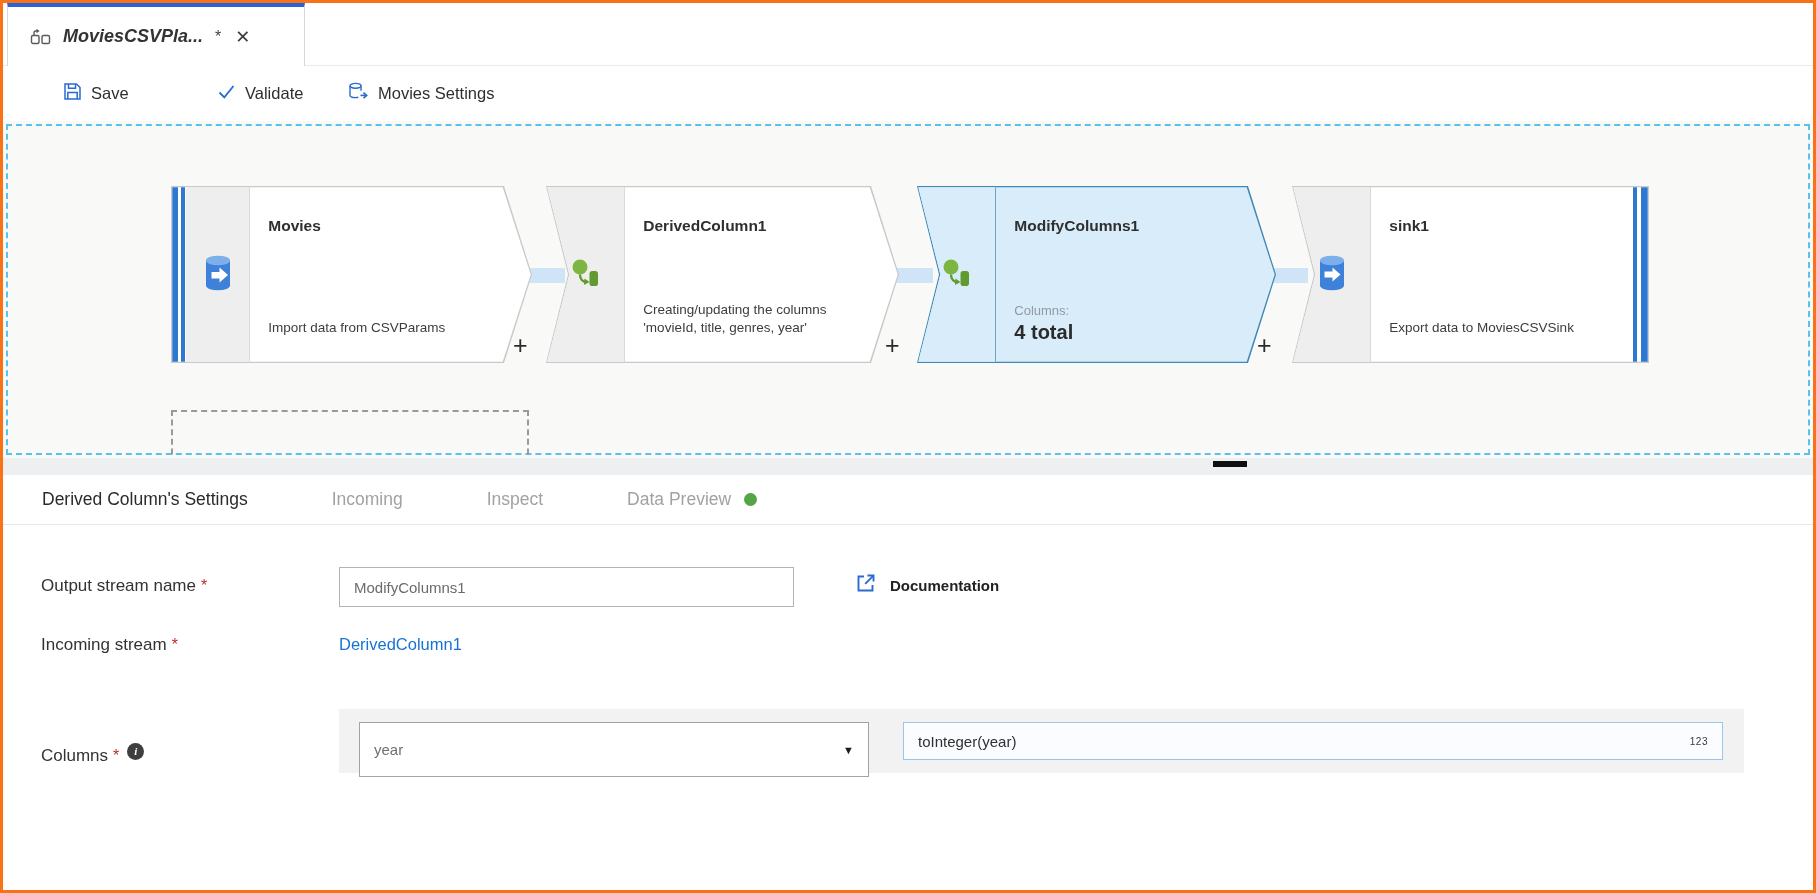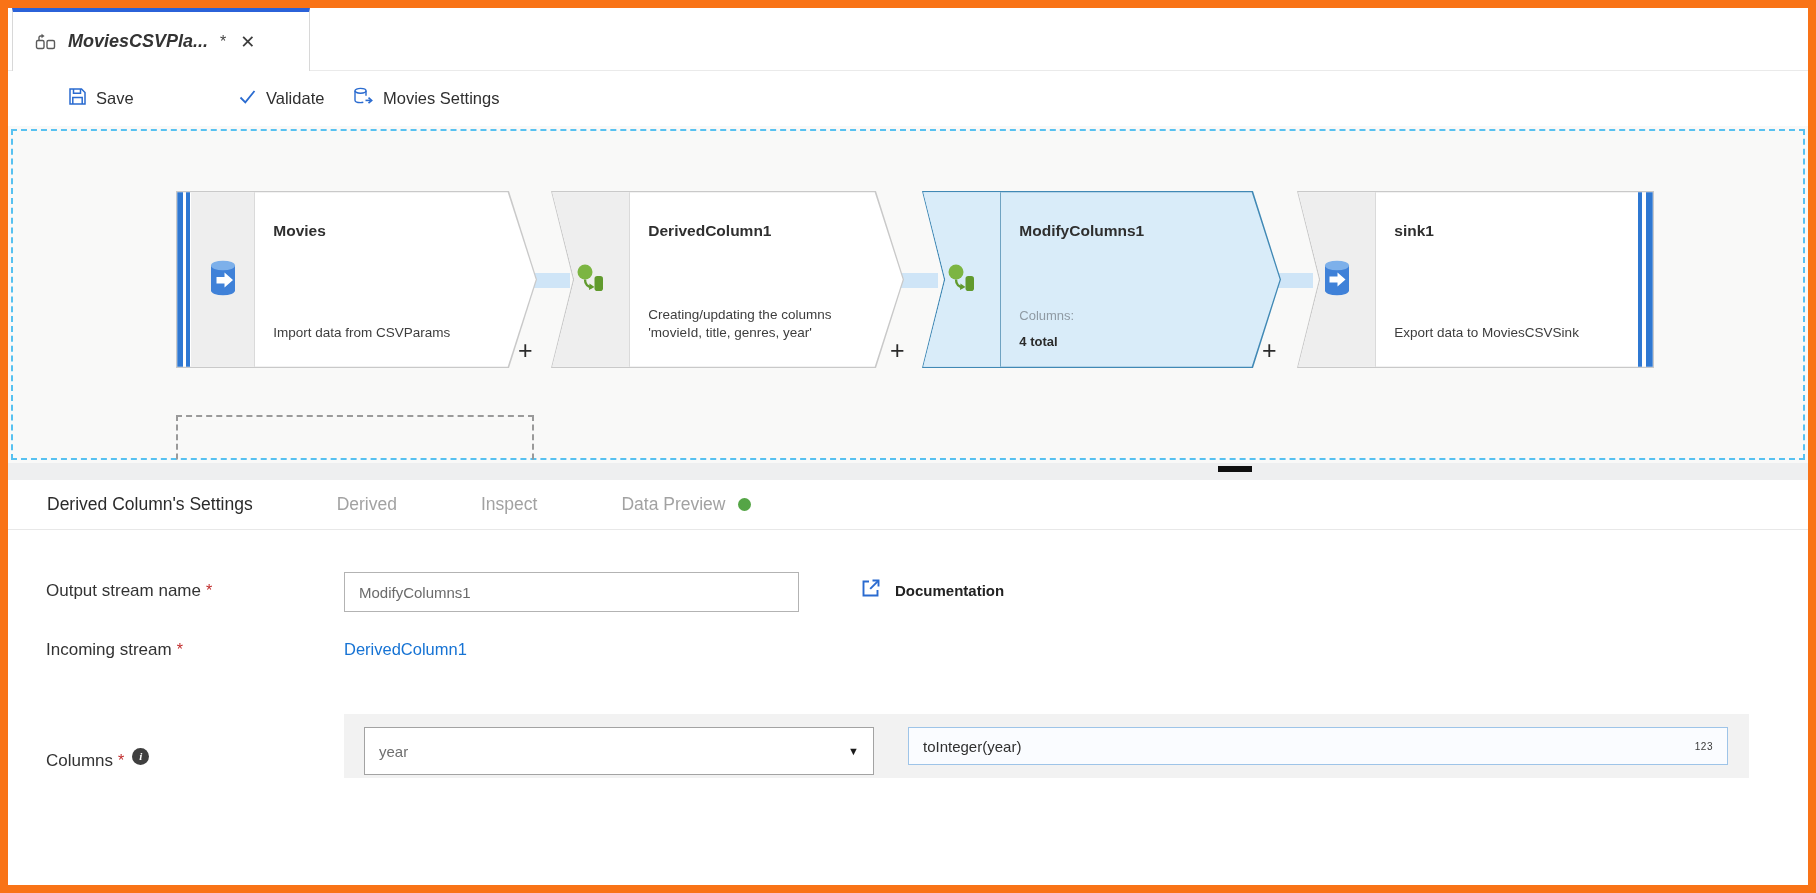--- a/index.html
+++ b/index.html
@@ -1,38 +1,38 @@
 <!DOCTYPE html>
 <html><head>
 <meta charset="utf-8">
 <style>
   * { box-sizing: border-box; margin: 0; padding: 0; }
   html,body { background:#fff; }
   body { font-family: "Liberation Sans", "DejaVu Sans", sans-serif; }
 
   .frame {
     position: relative; width: 1816px; height: 893px;
-    border: 8px solid #f97316; background: #eab308; overflow: hidden;
+    border: 3px solid #f97316; background: #eab308; overflow: hidden;
   }
 
   
   .tabstrip { position:absolute; top:0; left:0; right:0; height:63px; background:#fff; border-bottom:1px solid #eaeaea; }
   .tab { position:absolute; left:4px; top:0; width:298px; height:63px; background:#fff;
          border-top:4px solid #2b62d9; border-left:1px solid #d8d8d8; border-right:1px solid #d8d8d8;
          display:flex; align-items:center; padding:0 14px 0 22px; }
   .tab-icon { display:flex; margin-right:12px; }
   .tab-title { font-style:italic; font-weight:700; font-size:18px; color:#333; }
   .tab-dirty { margin-left:12px; font-size:16px; color:#444; }
   .tab-close { margin-left:14px; font-size:18px; color:#3d3d3d; cursor:pointer; font-weight:400; }
 
   
   .toolbar { position:absolute; top:63px; left:0; right:0; height:55px; background:#fff; }
   .tb-btn { position:absolute; top:0; height:55px; display:flex; align-items:center; gap:9px; cursor:pointer; }
   .tb-btn span.lbl { font-size:16.5px; color:#2f2f2f; }
-  .tb-save { left:60px; } .tb-validate { left:230px; } .tb-debug { left:345px; }
+  .tb-save { left:60px; } .tb-validate { left:214px; } .tb-debug { left:345px; }
 
   
   .canvas { position:absolute; top:118px; left:0; right:0; height:337px; background:#f9f9f8; overflow:hidden; }
   .canvas-border { position:absolute; inset:3px; border:2px dashed #57c1f0; pointer-events:none; }
 
   .connector { position:absolute; height:15px; top:147px; background:#cfe5f7; z-index:0; }
   .conn1 { left:500px; width:62px; } .conn2 { left:868px; width:62px; } .conn3 { left:1243px; width:62px; }
 
   .node { position:absolute; top:65px; height:177px; z-index:1; }
   .node .clip-outer { position:absolute; inset:0; background:#c9c9c9; }
@@ -46,21 +46,21 @@
   .node-src .icon-strip { left:14px; width:64px; }
   .src-bar { position:absolute; top:0; bottom:0; background:#2f78d2; z-index:2; }
   .bar-l1 { left:0; width:6px; } .bar-l2 { left:9px; width:4px; }
   .bar-r1 { right:11px; width:4px; } .bar-r2 { right:0; width:7px; }
 
   .node-body { position:absolute; left:78px; right:28px; top:0; bottom:0; }
   .node-sink .node-body { right:16px; }
   .node-title { position:absolute; top:30px; left:18px; font-size:15.5px; font-weight:700; color:#2f2f2f; }
   .node-desc  { position:absolute; bottom:24px; left:18px; right:2px; font-size:13.5px; color:#3d3d3d; line-height:1.35; }
   .node-sub-label { position:absolute; bottom:44px; left:18px; font-size:13px; color:#8f9aa3; }
-  .node-sub-value { position:absolute; bottom:18px; left:18px; font-size:13px; font-weight:700; color:#2b2b2b; }
+  .node-sub-value { position:absolute; bottom:18px; left:18px; font-size:20px; font-weight:700; color:#2b2b2b; }
 
   .node-selected .clip-outer { background:#4189b5; }
   .node-selected .clip-inner { background:#d9ecf9; }
   .node-selected .icon-strip { background:#d9ecf9; border-right:1px solid #6fa3c2; }
 
   .node-plus { position:absolute; z-index:3; font-size:25px; font-weight:400; color:#2b2b2b; line-height:1; cursor:pointer; }
   .plus1 { left:510px; top:212px; } .plus2 { left:882px; top:212px; } .plus3 { left:1254px; top:212px; }
 
   .placeholder { position:absolute; left:168px; top:289px; width:358px; height:54px;
                  border:2px dashed #9a9a9a; background:transparent; }
@@ -90,21 +90,21 @@
   .doc-link { position:absolute; left:851px; top:97px; display:flex; align-items:center; gap:13px; cursor:pointer; }
   .doc-link .doc-lbl { font-size:15px; font-weight:700; color:#222; }
 
   .stream-link { position:absolute; left:336px; top:160px; font-size:16.5px; color:#1673d4; cursor:pointer; }
 
   .info-icon { display:inline-block; width:17px; height:17px; border-radius:50%; background:#3f3f3f;
                color:#fff; font-size:11px; font-weight:700; text-align:center; line-height:17px;
                vertical-align:6px; margin-left:8px; font-style:italic; font-family:"Liberation Serif", serif; }
 
   .columns-strip { position:absolute; left:336px; top:234px; width:1405px; height:64px; background:#f2f2f2; }
-  .col-dropdown { position:absolute; left:20px; top:13px; width:510px; height:48px; background:#fff;
+  .col-dropdown { position:absolute; left:20px; top:13px; width:510px; height:55px; background:#fff;
                   border:1px solid #a3a3a3; display:flex; align-items:center; padding:0 14px; cursor:pointer; }
   .col-dropdown .dd-value { font-size:15px; color:#6f6f6f; flex:1; }
   .col-dropdown .dd-caret { font-size:11px; color:#1b1b1b; }
   .expr-box { position:absolute; left:564px; top:13px; width:820px; height:38px; background:#fafcff;
               border:1px solid #9ec4e8; display:flex; align-items:center; padding:3px 14px; cursor:text; }
   .expr-box .expr-text { font-size:15px; color:#303030; flex:1; }
   .expr-box .expr-type { font-size:10px; font-weight:400; color:#3a3a3a; letter-spacing:0.5px; }
 </style>
 </head>
 <body>
@@ -257,21 +257,21 @@
     <div class="placeholder"></div>
   </div>
 
   <div class="splitter">
     <div class="drag-handle"></div>
   </div>
 
   <div class="panel">
     <div class="panel-tabs">
       <div class="ptab active">Derived Column's Settings</div>
-      <div class="ptab">Derived</div>
+      <div class="ptab">Incoming</div>
       <div class="ptab">Inspect</div>
       <div class="ptab-group">
         <div class="ptab">Data Preview</div>
         <span class="status-dot"></span>
       </div>
     </div>
 
     <div class="form-label lbl-output">
       <span>Output stream name</span><span class="req">*</span>
     </div>

